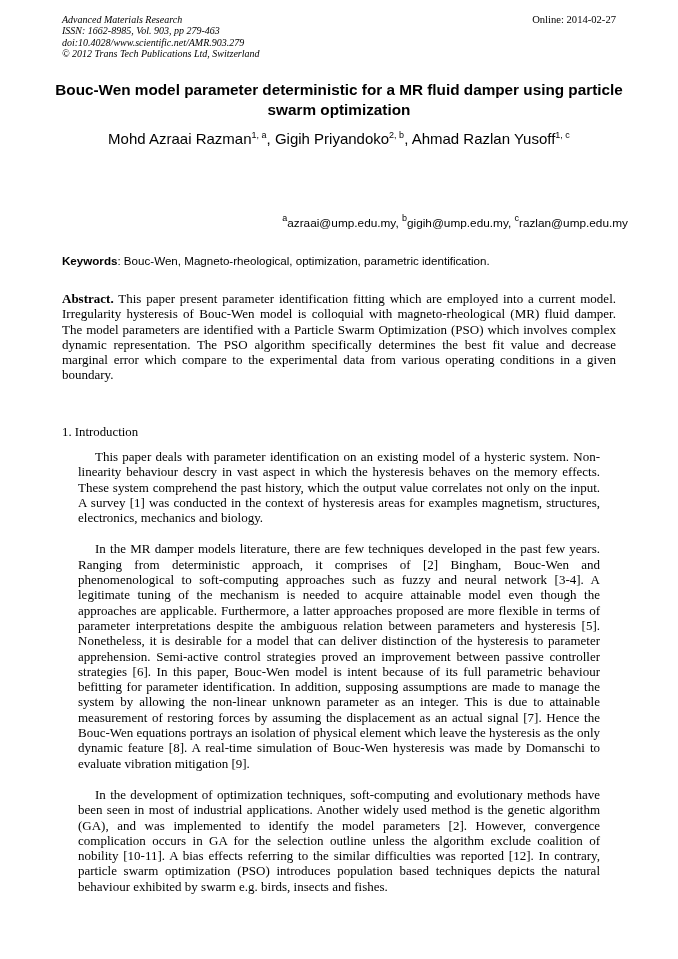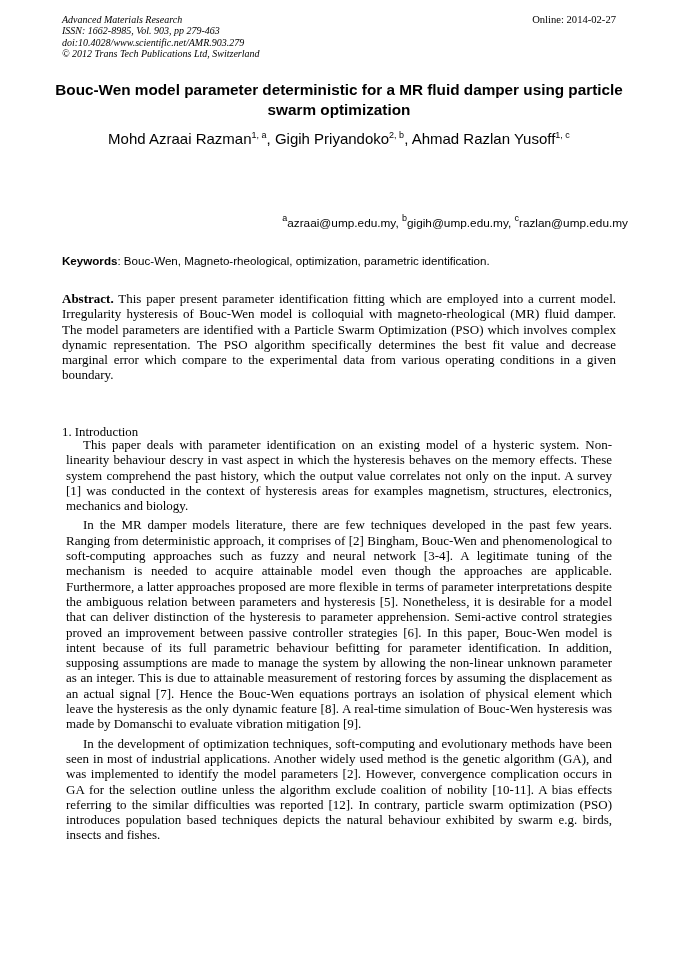--- a/index.html
+++ b/index.html
@@ -15,21 +15,21 @@
   .affil1 { top: 164px; }
   .affil2 { top: 190px; }
   .emails { position: absolute; left: 50px; width: 578px; top: 216px; text-align: right; font-family: "Liberation Sans", sans-serif; font-size: 11.8px; line-height: 14px; }
   .keywords { position: absolute; left: 62px; width: 556px; top: 254px; font-family: "Liberation Sans", sans-serif; font-size: 11.6px; line-height: 14px; }
   .keywords b { font-weight: bold; }
   .body-text { font-family: "Liberation Serif", serif; font-size: 13px; line-height: 15.3px; text-align: justify; }
   .abstract { position: absolute; left: 62px; width: 554px; top: 291px; }
   .abstract b { font-weight: bold; }
   .section-h { position: absolute; left: 62px; top: 401px; font-family: "Liberation Serif", serif; font-weight: normal; font-size: 12.8px; line-height: 15px; margin-top: 24px; }
   .intro { position: absolute; left: 62px; width: 554px; top: 433px; }
-  .intro p { margin: 4px; text-indent: 17px; }
+  .intro p { margin: 16px; text-indent: 17px; }
 </style>
 </head>
 <body>
 
 <div class="page">
 
   <div class="hdr-left">
     <div>Advanced Materials Research</div>
     <div>ISSN: 1662-8985, Vol. 903, pp 279-463</div>
     <div>doi:10.4028/www.scientific.net/AMR.903.279</div>

